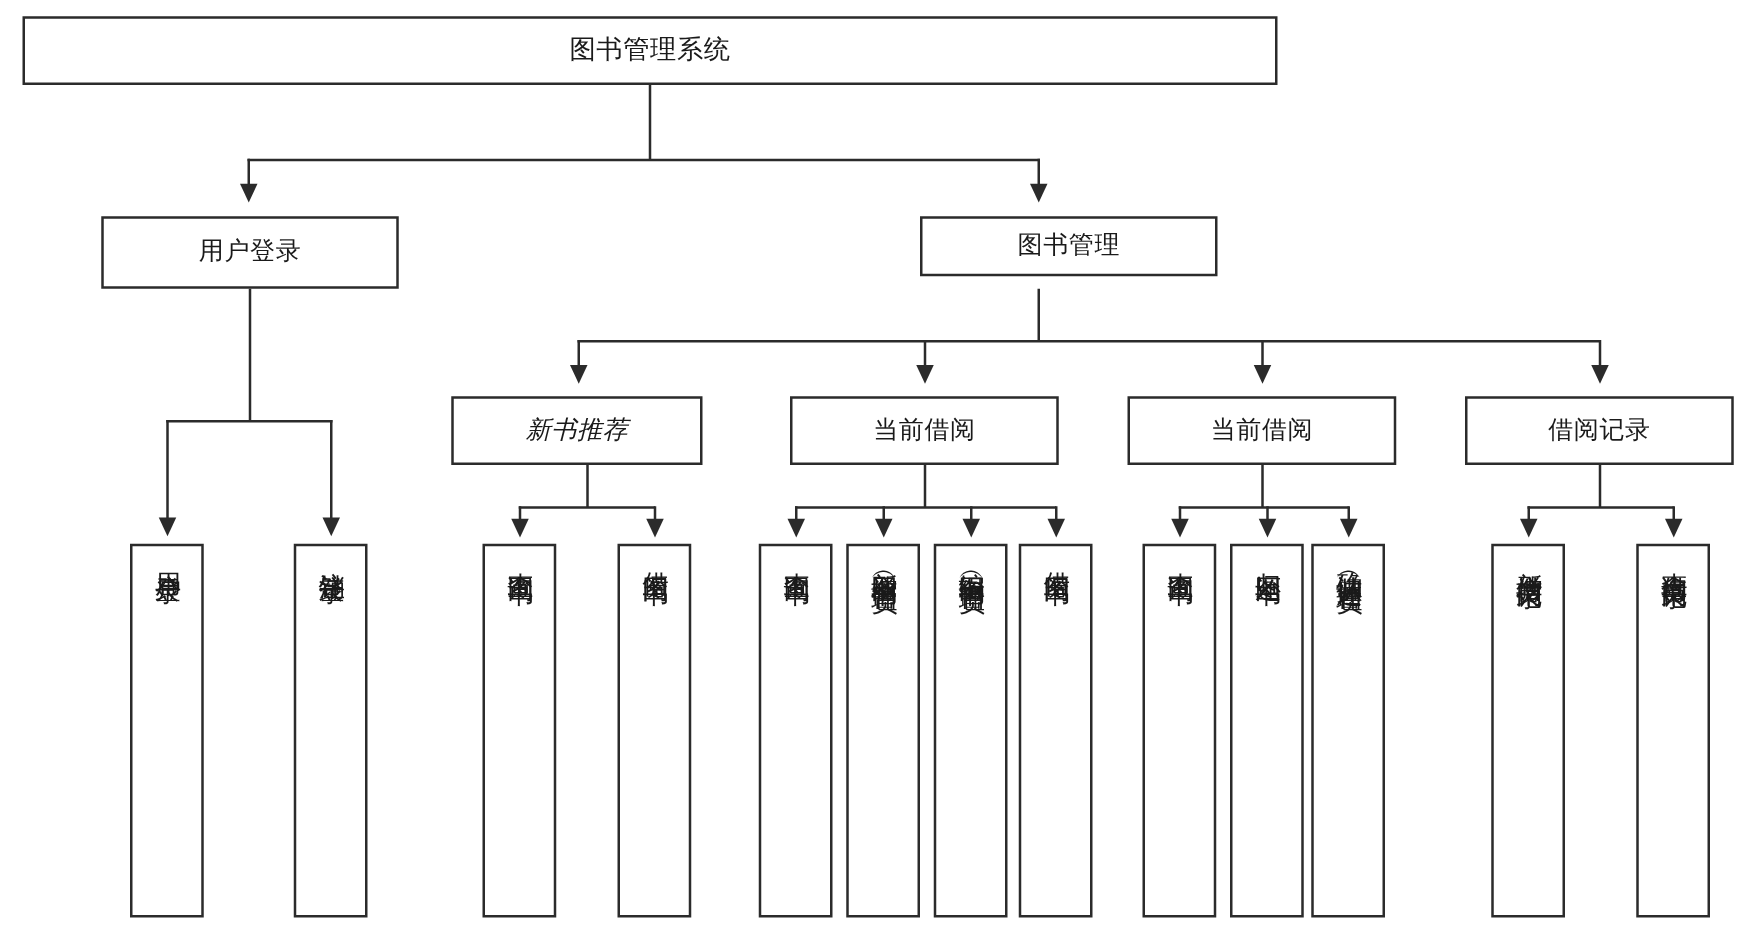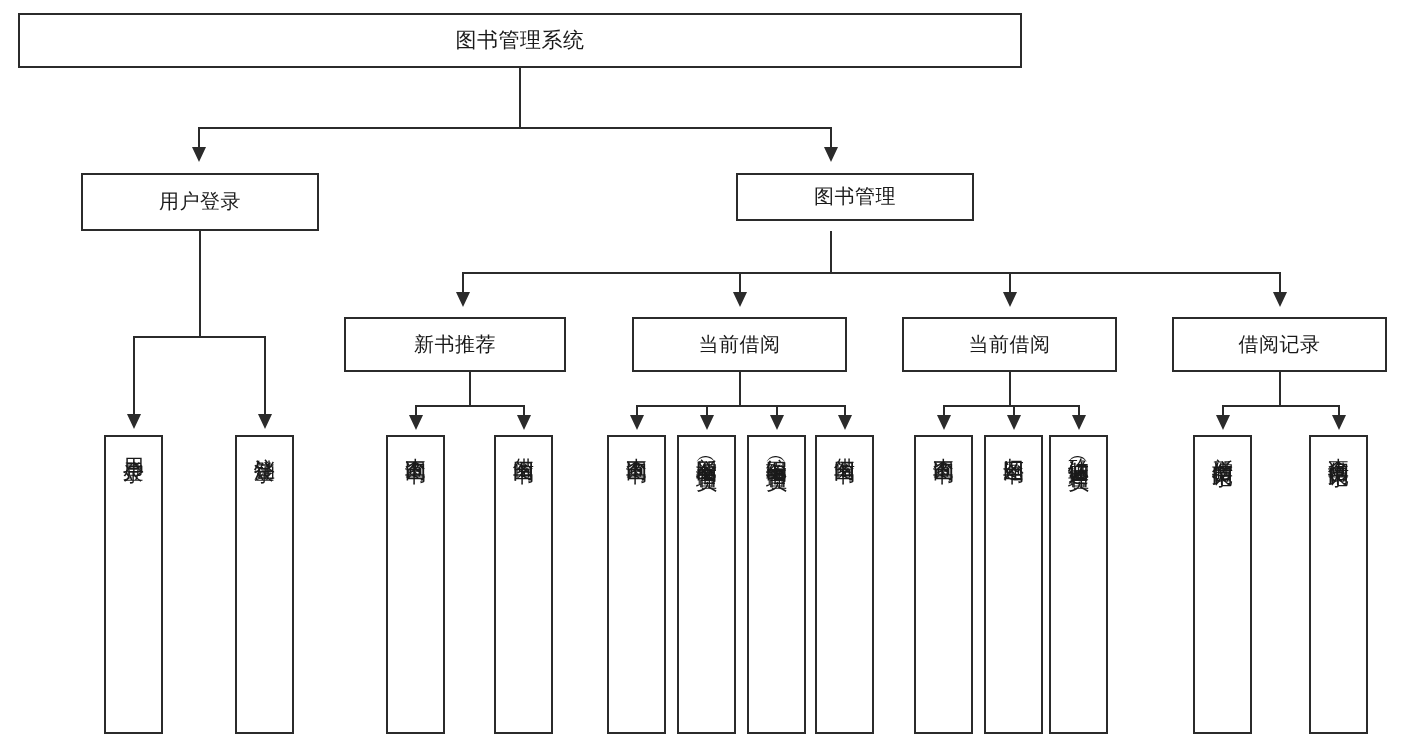--- a/index.html
+++ b/index.html
@@ -114,21 +114,21 @@
   <div class="seg h" style="left:462px; top:272px; width:818px;"></div>
   <div class="seg v" style="left:462px; top:272px; height:22px;"></div>
   <div class="arrow" style="left:456px; top:292px;"></div>
   <div class="seg v" style="left:739px; top:272px; height:22px;"></div>
   <div class="arrow" style="left:733px; top:292px;"></div>
   <div class="seg v" style="left:1009px; top:272px; height:22px;"></div>
   <div class="arrow" style="left:1003px; top:292px;"></div>
   <div class="seg v" style="left:1279px; top:272px; height:22px;"></div>
   <div class="arrow" style="left:1273px; top:292px;"></div>
 
-  <div class="node h-node" style="left:344px; top:317px; width:222px; height:55px;">
+  <div class="node h-node" style="left:361px; top:317px; width:201px; height:55px;font-style:italic;">
     <span class="lbl">新书推荐</span>
   </div>
   <div class="node h-node" style="left:632px; top:317px; width:215px; height:55px;">
     <span class="lbl">当前借阅</span>
   </div>
   <div class="node h-node" style="left:1172px; top:317px; width:215px; height:55px;">
     <span class="lbl">借阅记录</span>
   </div>
   <div class="node h-node" style="left:902px; top:317px; width:215px; height:55px;">
     <span class="lbl">当前借阅</span>

